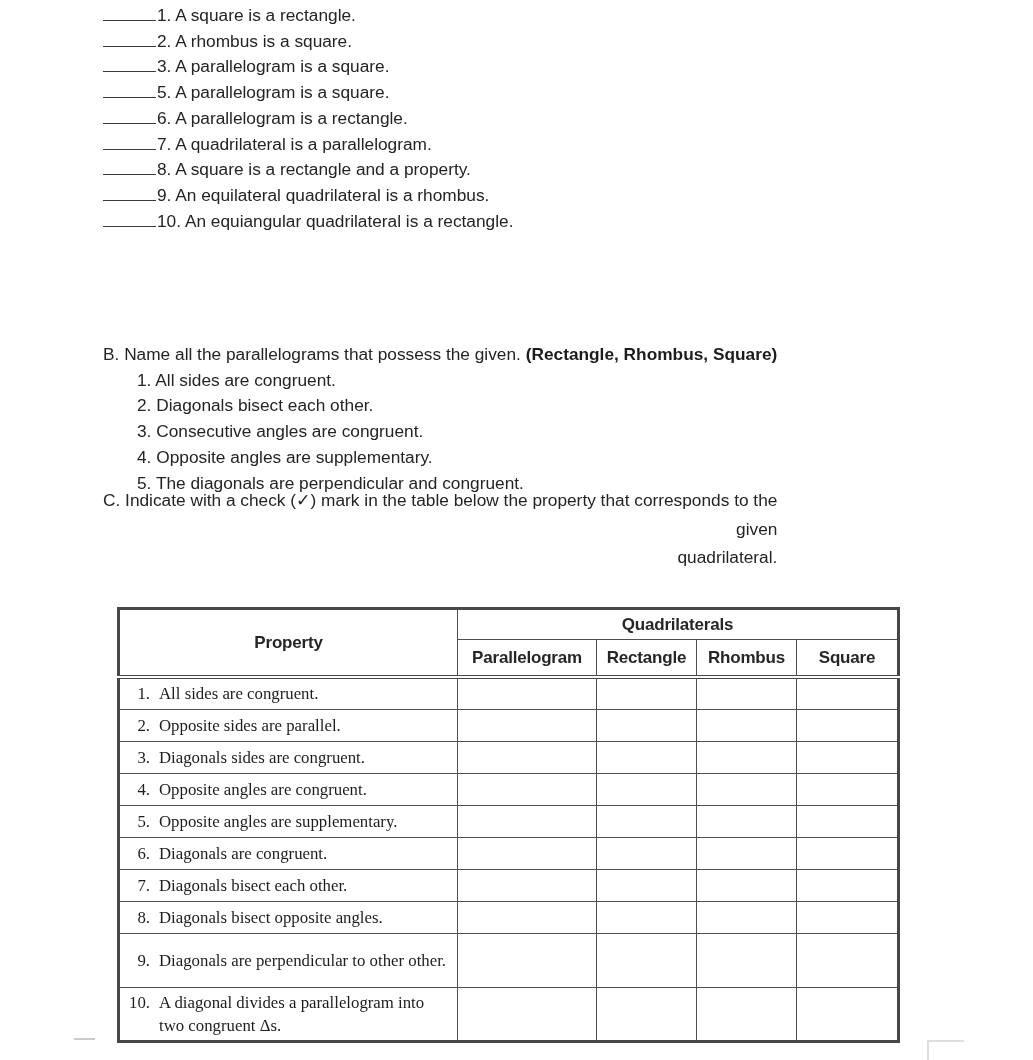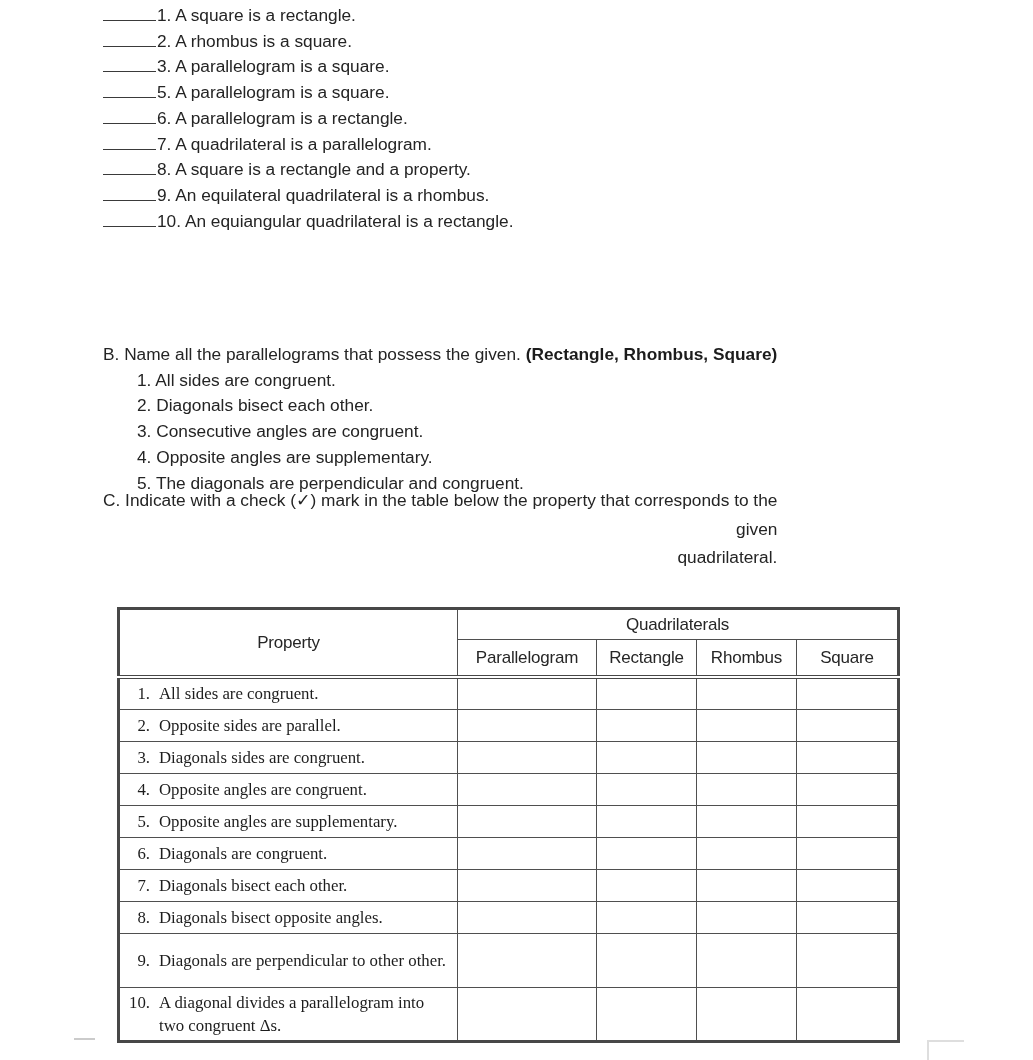--- a/index.html
+++ b/index.html
@@ -23,21 +23,21 @@
   .b-item{padding-left:34px;}
   
   #quad-table{
     left:117px;top:607px;width:780px;
     border-collapse:collapse;table-layout:fixed;
     font-family:"Liberation Serif",serif;font-size:16.8px;color:#1d1d1d;
   }
   #quad-table,#quad-table th,#quad-table td{border:1.6px solid #4f4f4f;}
   #quad-table{border:3px solid #474747;}
   #quad-table th{
-    font-family:"Liberation Sans",sans-serif;font-weight:normal;
+    font-family:"Liberation Sans",sans-serif;font-weight:bold;
     font-size:17px;color:#262626;letter-spacing:-0.2px;text-align:center;
     padding:0 2px;
   }
   #quad-table thead tr.group-row th{height:29px;}
   #quad-table thead tr.cols-row th{height:35px;}
   #quad-table thead tr.cols-row th,
   #quad-table th.prop-head{border-bottom:4.5px double #474747;}
   #quad-table tbody tr{height:32px;}
   #quad-table tbody tr.tall{height:54px;}
   #quad-table td.prop{vertical-align:middle;padding:3px 4px 3px 3px;}

